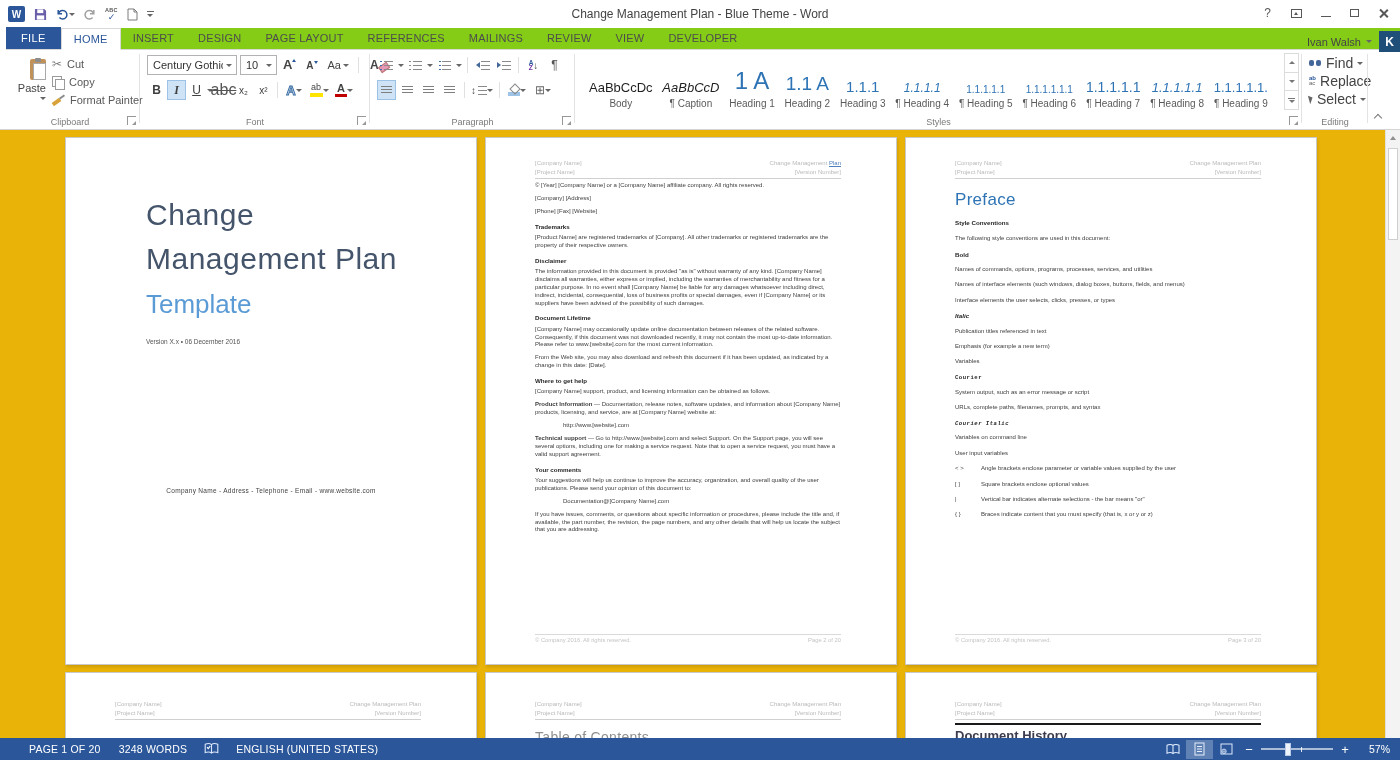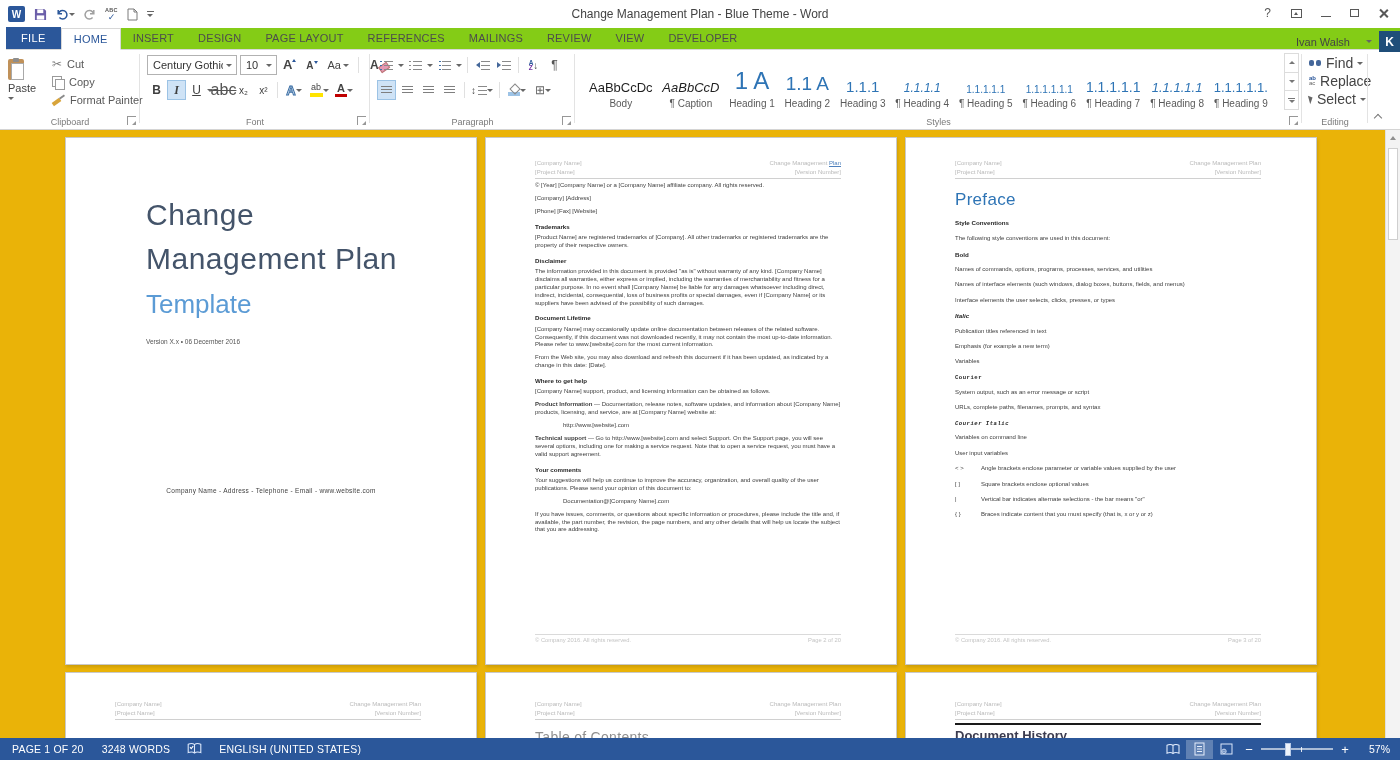--- a/index.html
+++ b/index.html
@@ -29,36 +29,36 @@
 .closex{position:relative;width:11px;height:11px}
 .closex::before,.closex::after{content:"";position:absolute;left:5px;top:0;width:1.5px;height:11px;background:#585858}
 .closex::before{transform:rotate(45deg)}.closex::after{transform:rotate(-45deg)}
 
 
 .tabrow{position:absolute;top:28px;left:6px;width:100%;height:22px;display:flex;align-items:flex-end;background:#84cc16;border-bottom:1px solid #d8d8d8;z-index:2}
 .tab-file{height:22px;padding:0 15px;background:#2b579a;color:#fff;font-size:11px;display:flex;align-items:center;letter-spacing:.4px}
 .tab{height:22px;padding:0 12px;font-size:11px;color:#4c4c4c;display:flex;align-items:center;letter-spacing:.2px;white-space:nowrap}
 .tab.active{color:#2b579a;background:#fff;border:1px solid #d8d8d8;border-bottom:1px solid #fff;margin-bottom:-1px;position:relative;z-index:2}
 .user-area{position:absolute;right:6px;top:3px;display:flex;align-items:center;gap:7px}
-.user-name{font-size:11px;color:#444;display:flex;align-items:center;gap:16px}
+.user-name{font-size:11px;color:#444;display:flex;align-items:center;gap:5px}
 .avatar{width:21px;height:21px;background:#1f4e79;color:#fff;font-size:12px;font-weight:bold;display:flex;align-items:center;justify-content:center}
 
 
 .ribbon{position:absolute;top:50px;left:0;width:100%;height:80px;background:#fff;border-bottom:1px solid #d4d4d4}
 .grp{position:absolute;top:0;height:79px}
 .grp::after{content:"";position:absolute;right:0;top:4px;bottom:6px;width:1px;background:#e3e3e3}
 .grp-label{position:absolute;left:0;right:0;bottom:2px;text-align:center;font-size:9px;color:#7a7a7a}
 .launcher{position:absolute;right:4px;bottom:4px;width:9px;height:9px;border-left:1px solid #979797;border-top:1px solid #979797}
 .launcher::after{content:"";position:absolute;right:0;bottom:0;border-top:4px solid transparent;border-right:4px solid #979797}
 .grp-clipboard{left:0;width:140px}
 .grp-font{left:140px;width:230px}
 .grp-par{left:370px;width:205px}
 .grp-styles{left:575px;width:727px}
 .grp-edit{left:1302px;width:66px}
-.paste-btn{position:absolute;left:7px;top:3px;width:40px;height:62px;display:flex;flex-direction:column;align-items:flex-start;padding-top:5px;gap:3px;border:1px solid transparent}
+.paste-btn{position:absolute;left:7px;top:3px;width:40px;height:62px;display:flex;flex-direction:column;align-items:flex-end;padding-top:5px;gap:3px;border:1px solid transparent}
 .ic-clip{position:relative;width:16px;height:21px;background:#c09159;border-radius:2px}
 .ic-clip::before{content:"";position:absolute;left:3px;top:4px;width:11px;height:15px;background:#fff;border:1px solid #a9a9a9}
 .ic-clip::after{content:"";position:absolute;left:5px;top:-1px;width:6px;height:4px;background:#8d8d8d;border-radius:1px}
 .paste-lab{font-size:11px;color:#444;line-height:11px}
 .clip-small{position:absolute;left:52px;display:flex;align-items:center;gap:5px;height:16px;font-size:11px;color:#595959;white-space:nowrap}
 .cs1{top:6px}.cs2{top:24px}.cs3{top:42px}
 .ic-cut::before{content:"✂";font-size:12px;color:#7a7a7a}
 .ic-copy{position:relative;width:12px;height:12px}
 .ic-copy::before{content:"";position:absolute;left:0;top:0;width:8px;height:9px;border:1px solid #9a9a9a;background:#fff}
 .ic-copy::after{content:"";position:absolute;left:3px;top:3px;width:8px;height:9px;border:1px solid #9a9a9a;background:#fff}
@@ -185,21 +185,21 @@
 .p5-title{position:absolute;left:49px;top:56px;font-size:14px;color:#8f8f8f;letter-spacing:.3px}
 .p6-rule{position:absolute;left:49px;right:55px;top:50px;border-top:2px solid #1a1a1a}
 .p6-title{position:absolute;left:49px;top:55px;font-size:13px;font-weight:bold;color:#3c3c50}
 .vscroll{position:absolute;right:0;top:0;width:15px;height:608px;background:#f3f3f3;border-left:1px solid #e0e0e0}
 .sc-up{height:16px;display:flex;align-items:center;justify-content:center}
 .sc-up::before{content:"";border-left:3.5px solid transparent;border-right:3.5px solid transparent;border-bottom:4px solid #8f8f8f}
 .sc-thumb{position:absolute;left:2px;right:2px;top:18px;height:92px;background:#fff;border:1px solid #cfcfcf}
 
 
 .statusbar{position:absolute;left:0;top:738px;width:100%;height:22px;background:#2b579a;color:#fff;display:flex;align-items:center;font-size:10.5px}
-.sb-left{display:flex;align-items:center;padding-left:3px}
+.sb-left{display:flex;align-items:center;padding-left:20px}
 .sb-item{padding:0 9px;letter-spacing:.2px;white-space:nowrap}
 .sb-icon{padding:0 8px;display:flex;align-items:center}
 .sb-right{margin-left:auto;display:flex;align-items:center;padding-right:10px}
 .vic{width:27px;height:19px;display:flex;align-items:center;justify-content:center}
 .vic.on{background:rgba(255,255,255,.25)}
 .zo,.zi{width:18px;text-align:center;font-size:13px;color:#fff}
 .zo::before{content:"−"}.zi::before{content:"+"}
 .ztrack{width:72px;height:2px;background:rgba(255,255,255,.6);position:relative;margin:0 3px}
 .zdet{position:absolute;left:55%;top:-1.5px;width:1.5px;height:5px;background:rgba(255,255,255,.85)}
 .zthumb{position:absolute;left:34%;top:-5.5px;width:6px;height:13px;background:#eef3fa;border:1px solid #b8cbe8}

